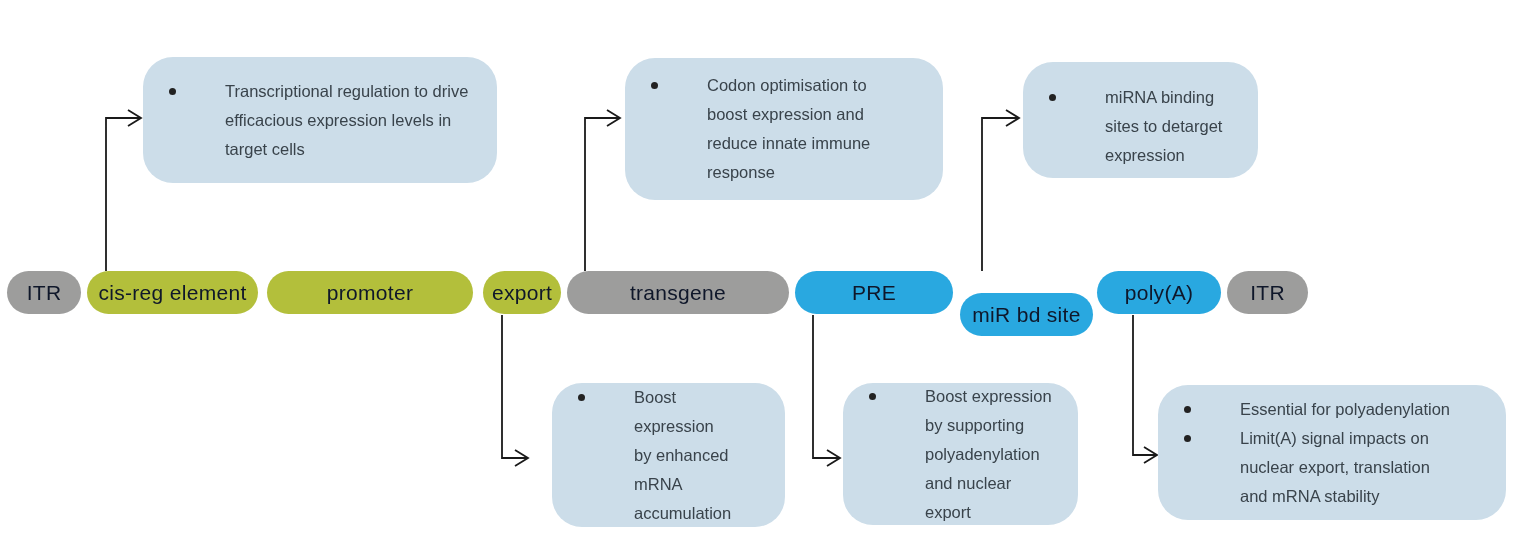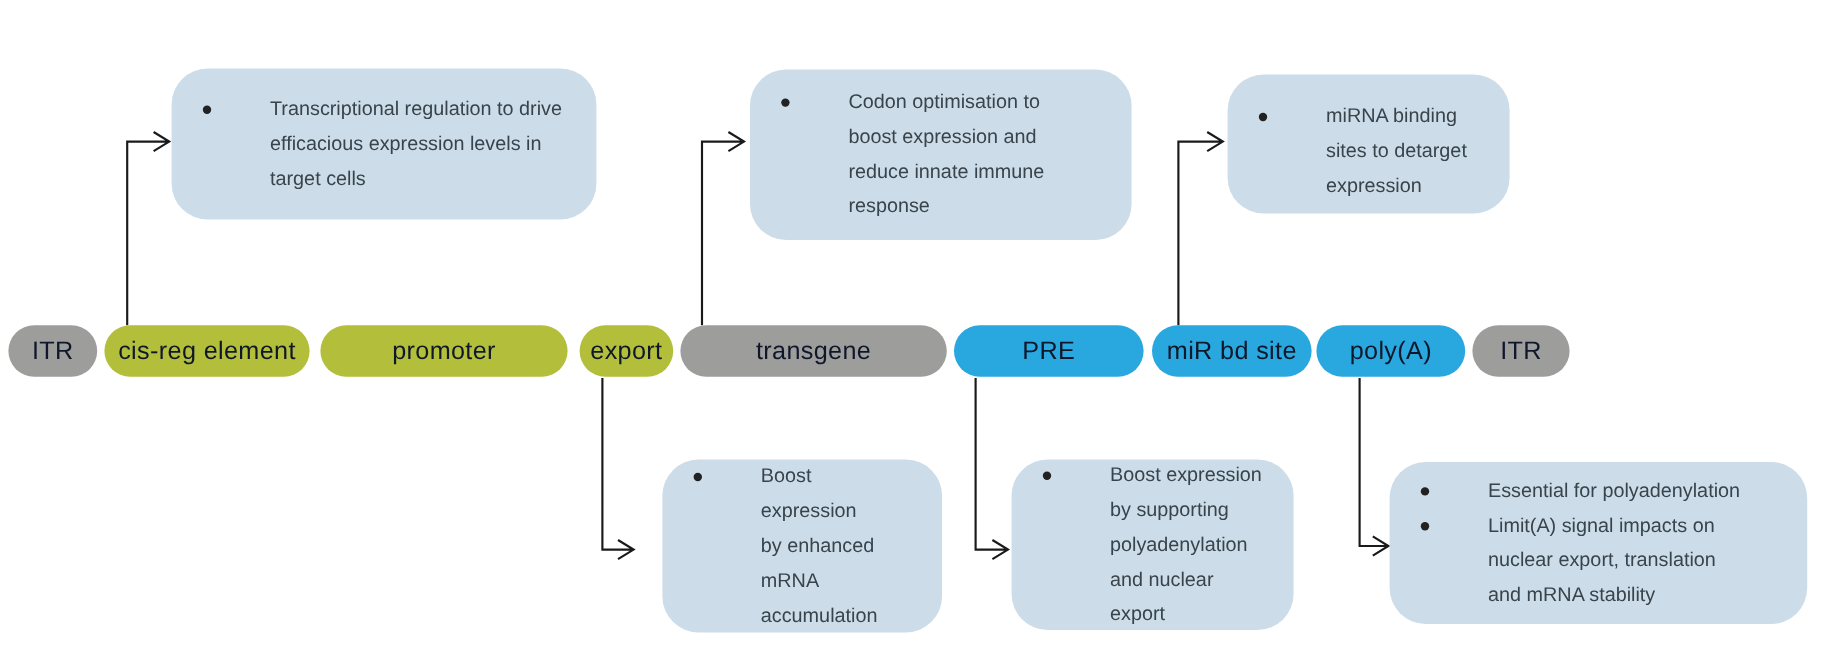--- a/index.html
+++ b/index.html
@@ -12,21 +12,21 @@
     position:absolute;top:271px;height:43px;border-radius:22px;
     display:flex;align-items:center;justify-content:center;
     color:#0f172a;font-size:21px;font-weight:400;letter-spacing:.3px;white-space:nowrap;
   }
   .pill-0{left:7px;width:74px;}
   .pill-1{left:87px;width:171px;}
   .pill-2{left:267px;width:206px;}
   .pill-3{left:483px;width:78px;}
   .pill-4{left:567px;width:222px;}
   .pill-5{left:795px;width:158px;}
-  .pill-6{left:960px;width:133px;}
+  .pill-6{left:960px;width:133px;margin-top:22px;}
   .pill-7{left:1097px;width:124px;}
   .pill-8{left:1227px;width:81px;}
   
   .callout{
     position:absolute;background:#ccdde9;border-radius:30px;
     display:flex;flex-direction:column;justify-content:center;
     color:#39434b;font-size:16.5px;line-height:29px;
     box-sizing:border-box;padding:8px 14px 8px 26px;
   }
   .callout ul{list-style:none;margin:0;padding:0;}

